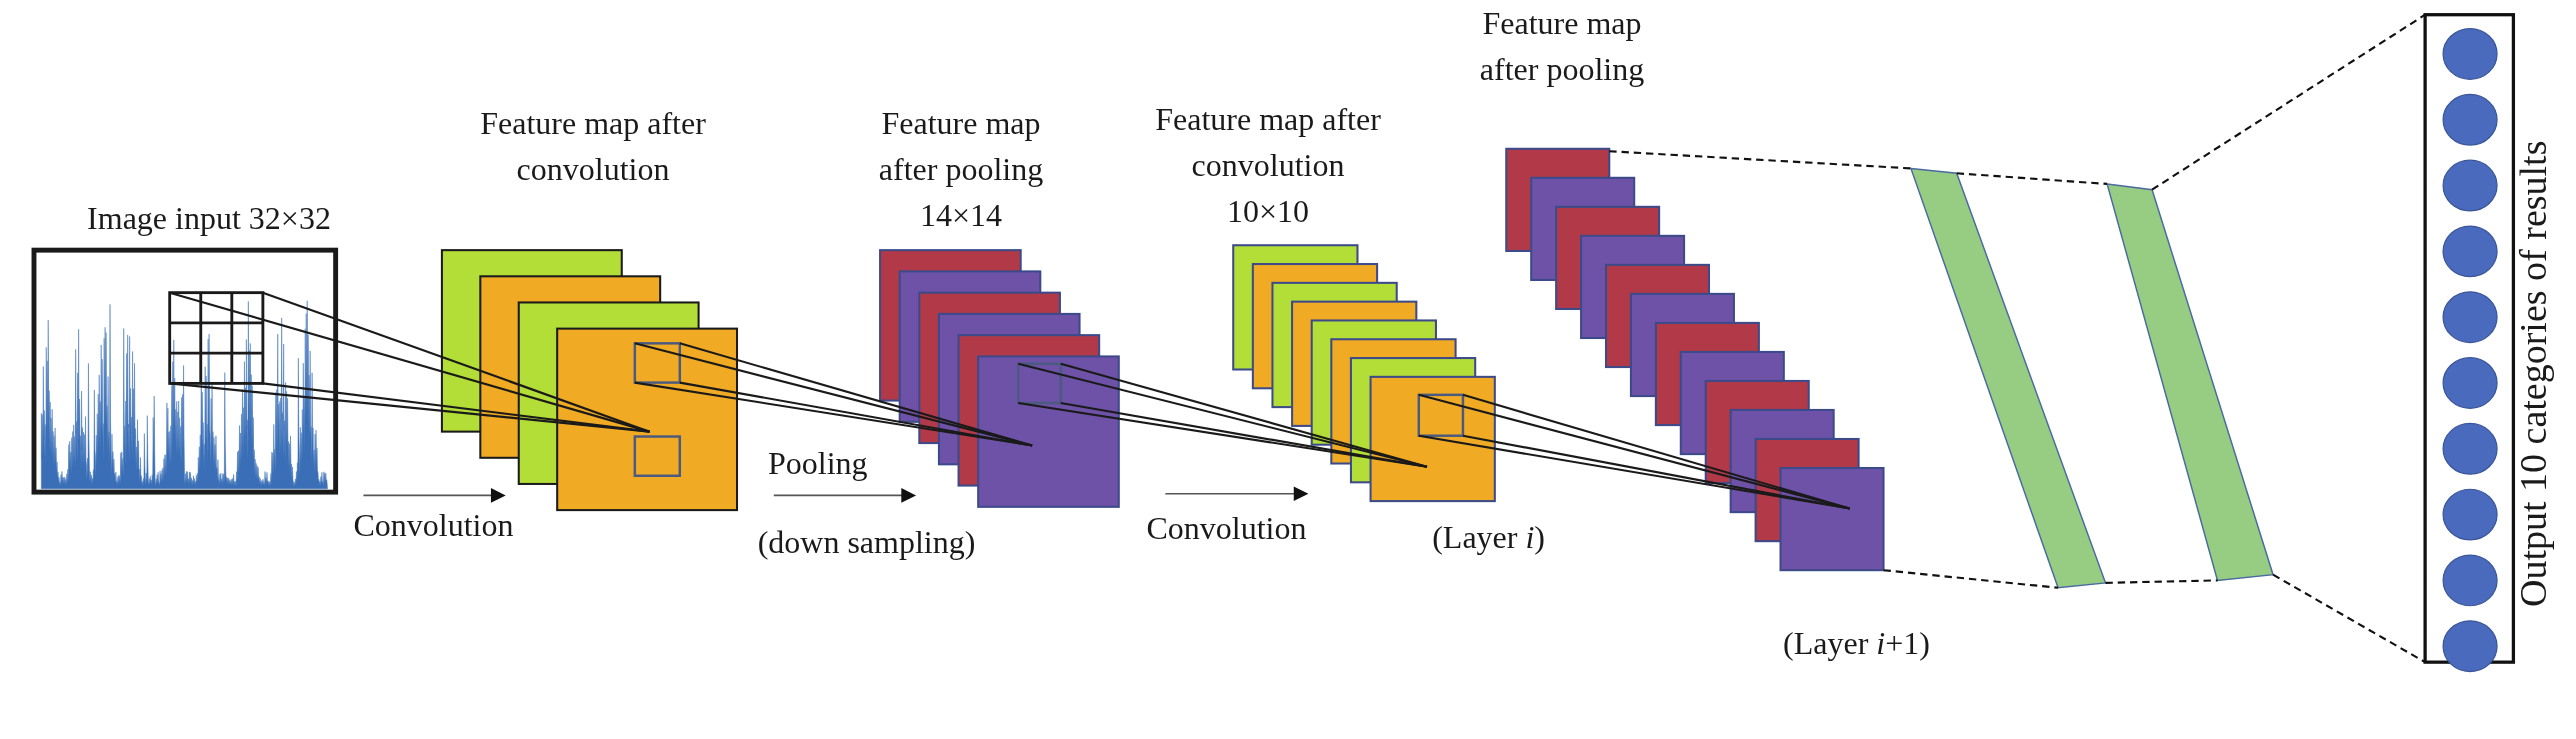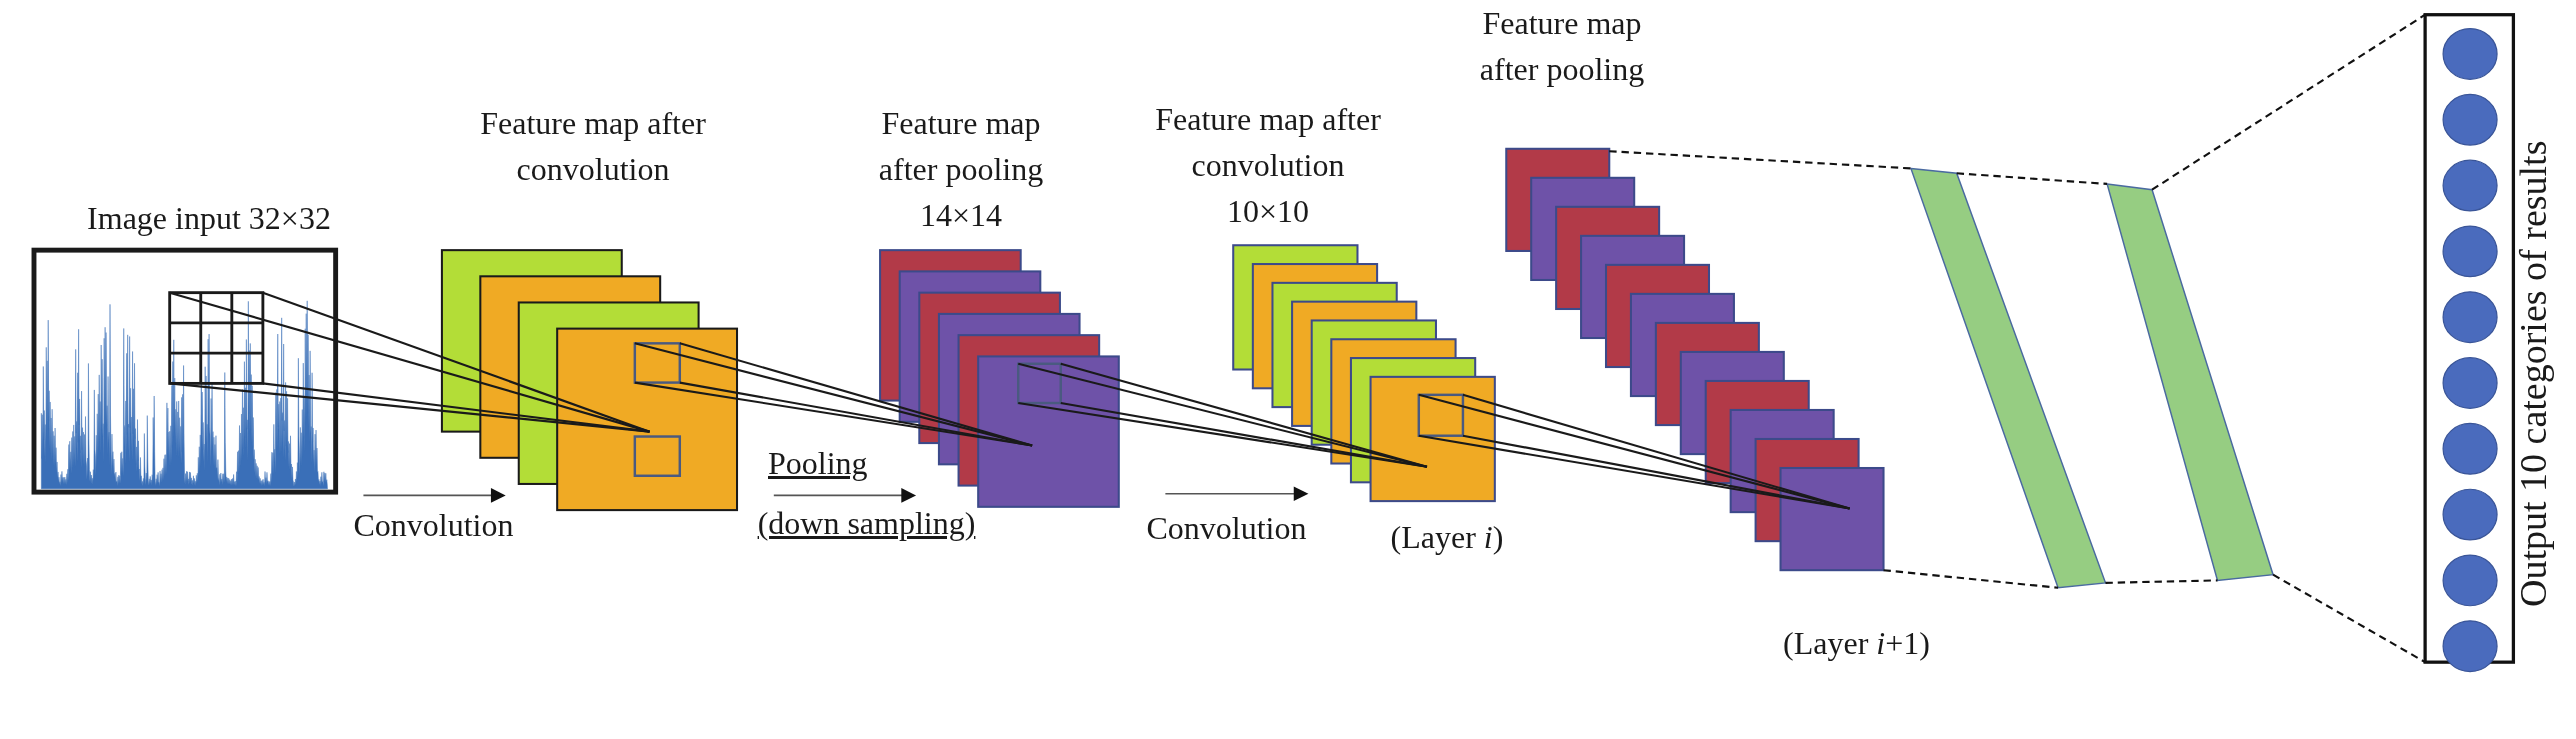--- a/index.html
+++ b/index.html
@@ -143,28 +143,28 @@
 </div>
 
 <div class="lbl" style="left:1423px;top:0px;width:278px;">
   <div>Feature map</div>
   <div>after pooling</div>
 </div>
 
 <div class="lbl" style="left:311px;top:502px;width:245px;">
   <span>Convolution</span>
 </div>
-<div class="lbl" style="left:703px;top:440px;width:327px;text-decoration:underline;">
+<div class="lbl" style="left:703px;top:440px;width:327px;">
   <div style="text-align:left;padding-left:65px;">Pooling</div>
-  <div style="margin-top:14px;">(down sampling)</div>
+  <div style="margin-top:33px;">(down sampling)</div>
 </div>
 <div class="lbl" style="left:1104px;top:505px;width:245px;">
   <span>Convolution</span>
 </div>
-<div class="lbl" style="left:1349px;top:514px;width:196px;">
+<div class="lbl" style="left:1349px;top:514px;width:196px;text-align:right;">
   <span>(Layer </span><i>i</i><span>)</span>
 </div>
 <div class="lbl" style="left:1734px;top:620px;width:245px;">
   <span>(Layer </span><i>i</i><span>+1)</span>
 </div>
 <div class="lbl" style="left:1995px;top:633px;width:343px;">
 </div>
 <div class="vlabel" style="left:2511px;top:607px;">
   <span>Output 10 categories of results</span>
 </div>

